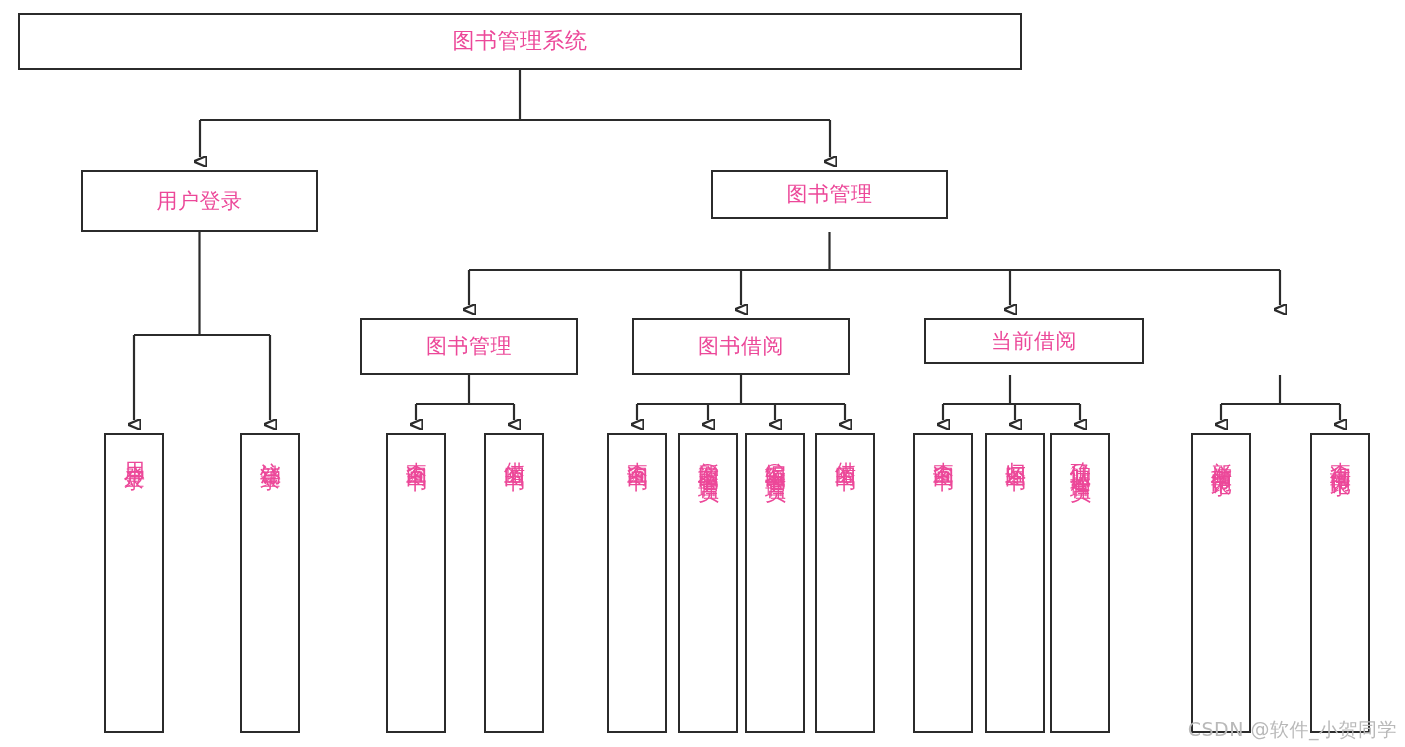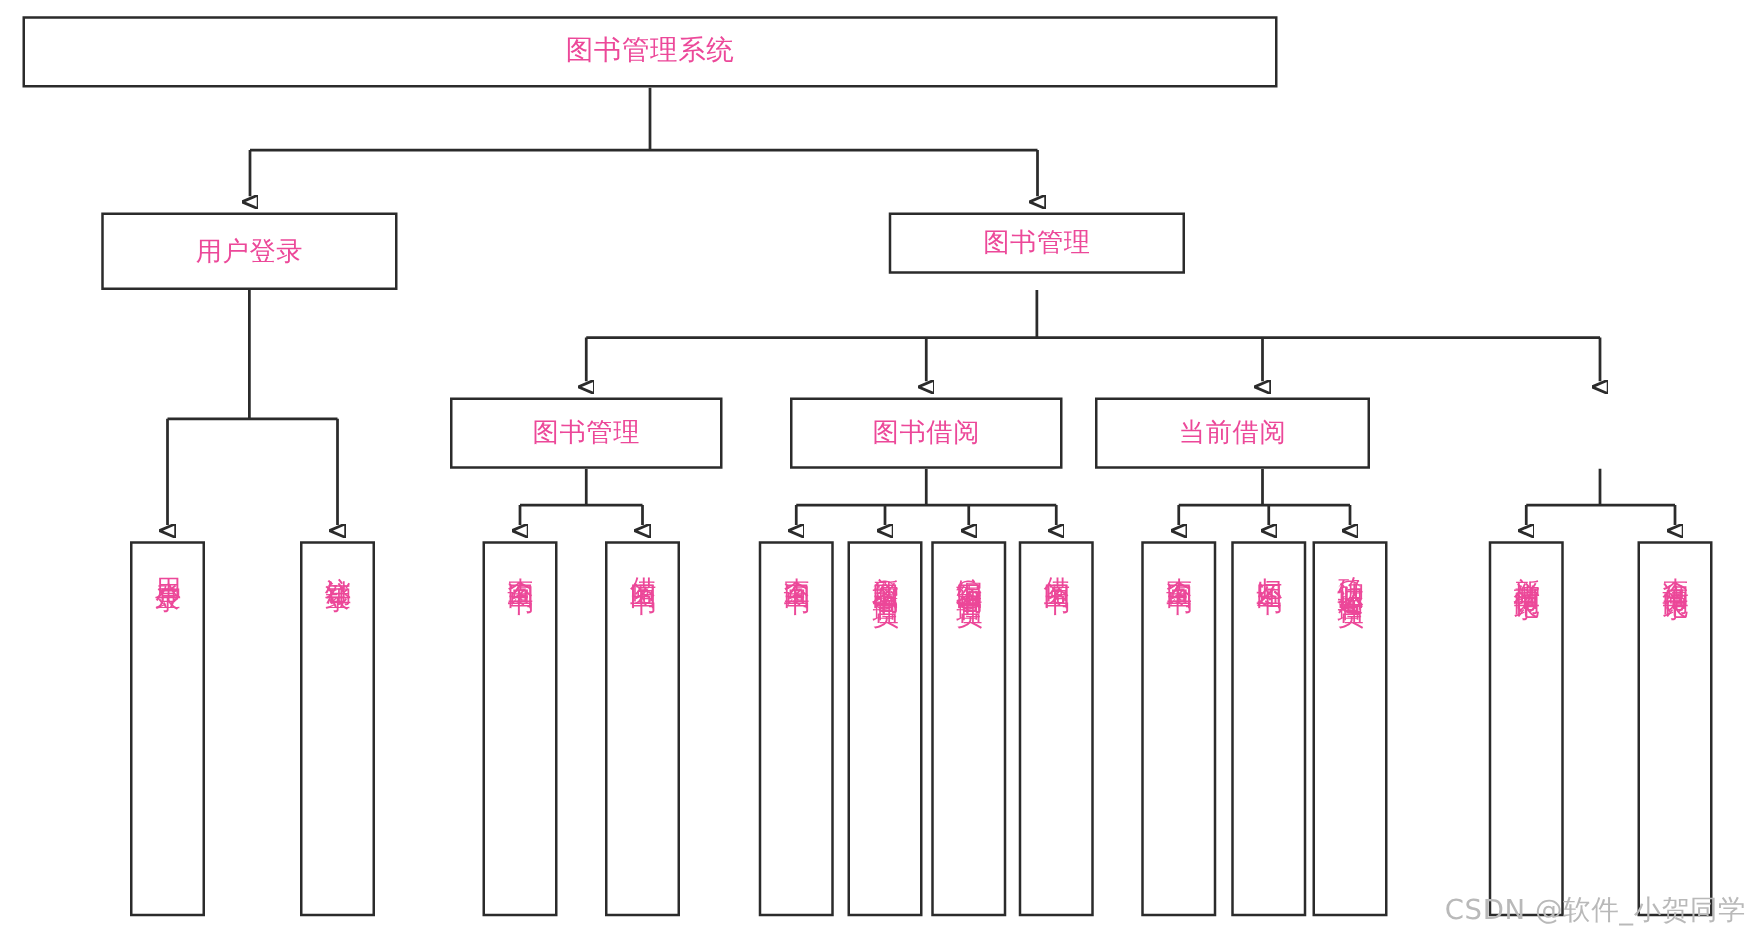--- a/index.html
+++ b/index.html
@@ -68,21 +68,21 @@
     stroke-width: 2.2;
     fill: none;
   }
   .arrowhead {
     fill: #2b2b2b;
   }
   #watermark {
     position: absolute;
     right: 8px;
     bottom: 4px;
-    font-size: 22px;
+    font-size: 19px;
     color: #b9b9b9;
     font-family: "DejaVu Sans", "Liberation Sans", sans-serif;
     white-space: nowrap;
     letter-spacing: 0.5px;
   }
 </style>
 </head>
 <body>
 
 <div id="canvas">
@@ -140,21 +140,21 @@
   <div class="node h" style="left:711px; top:170px; width:237px; height:49px;">
     <span class="label">图书管理</span>
   </div>
 
   <div class="node h" style="left:360px; top:318px; width:218px; height:57px;">
     <span class="label">图书管理</span>
   </div>
   <div class="node h" style="left:632px; top:318px; width:218px; height:57px;">
     <span class="label">图书借阅</span>
   </div>
-  <div class="node h" style="left:876px; top:318px; width:220px; height:57px;">
+  <div class="node h" style="left:924px; top:318px; width:220px; height:46px;">
     <span class="label">当前借阅</span>
   </div>
 
   <div class="node v" style="left:104px; top:433px; width:60px; height:300px;">
     <span class="label">用户登录</span>
   </div>
   <div class="node v" style="left:240px; top:433px; width:60px; height:300px;">
     <span class="label">注销登录</span>
   </div>
 

